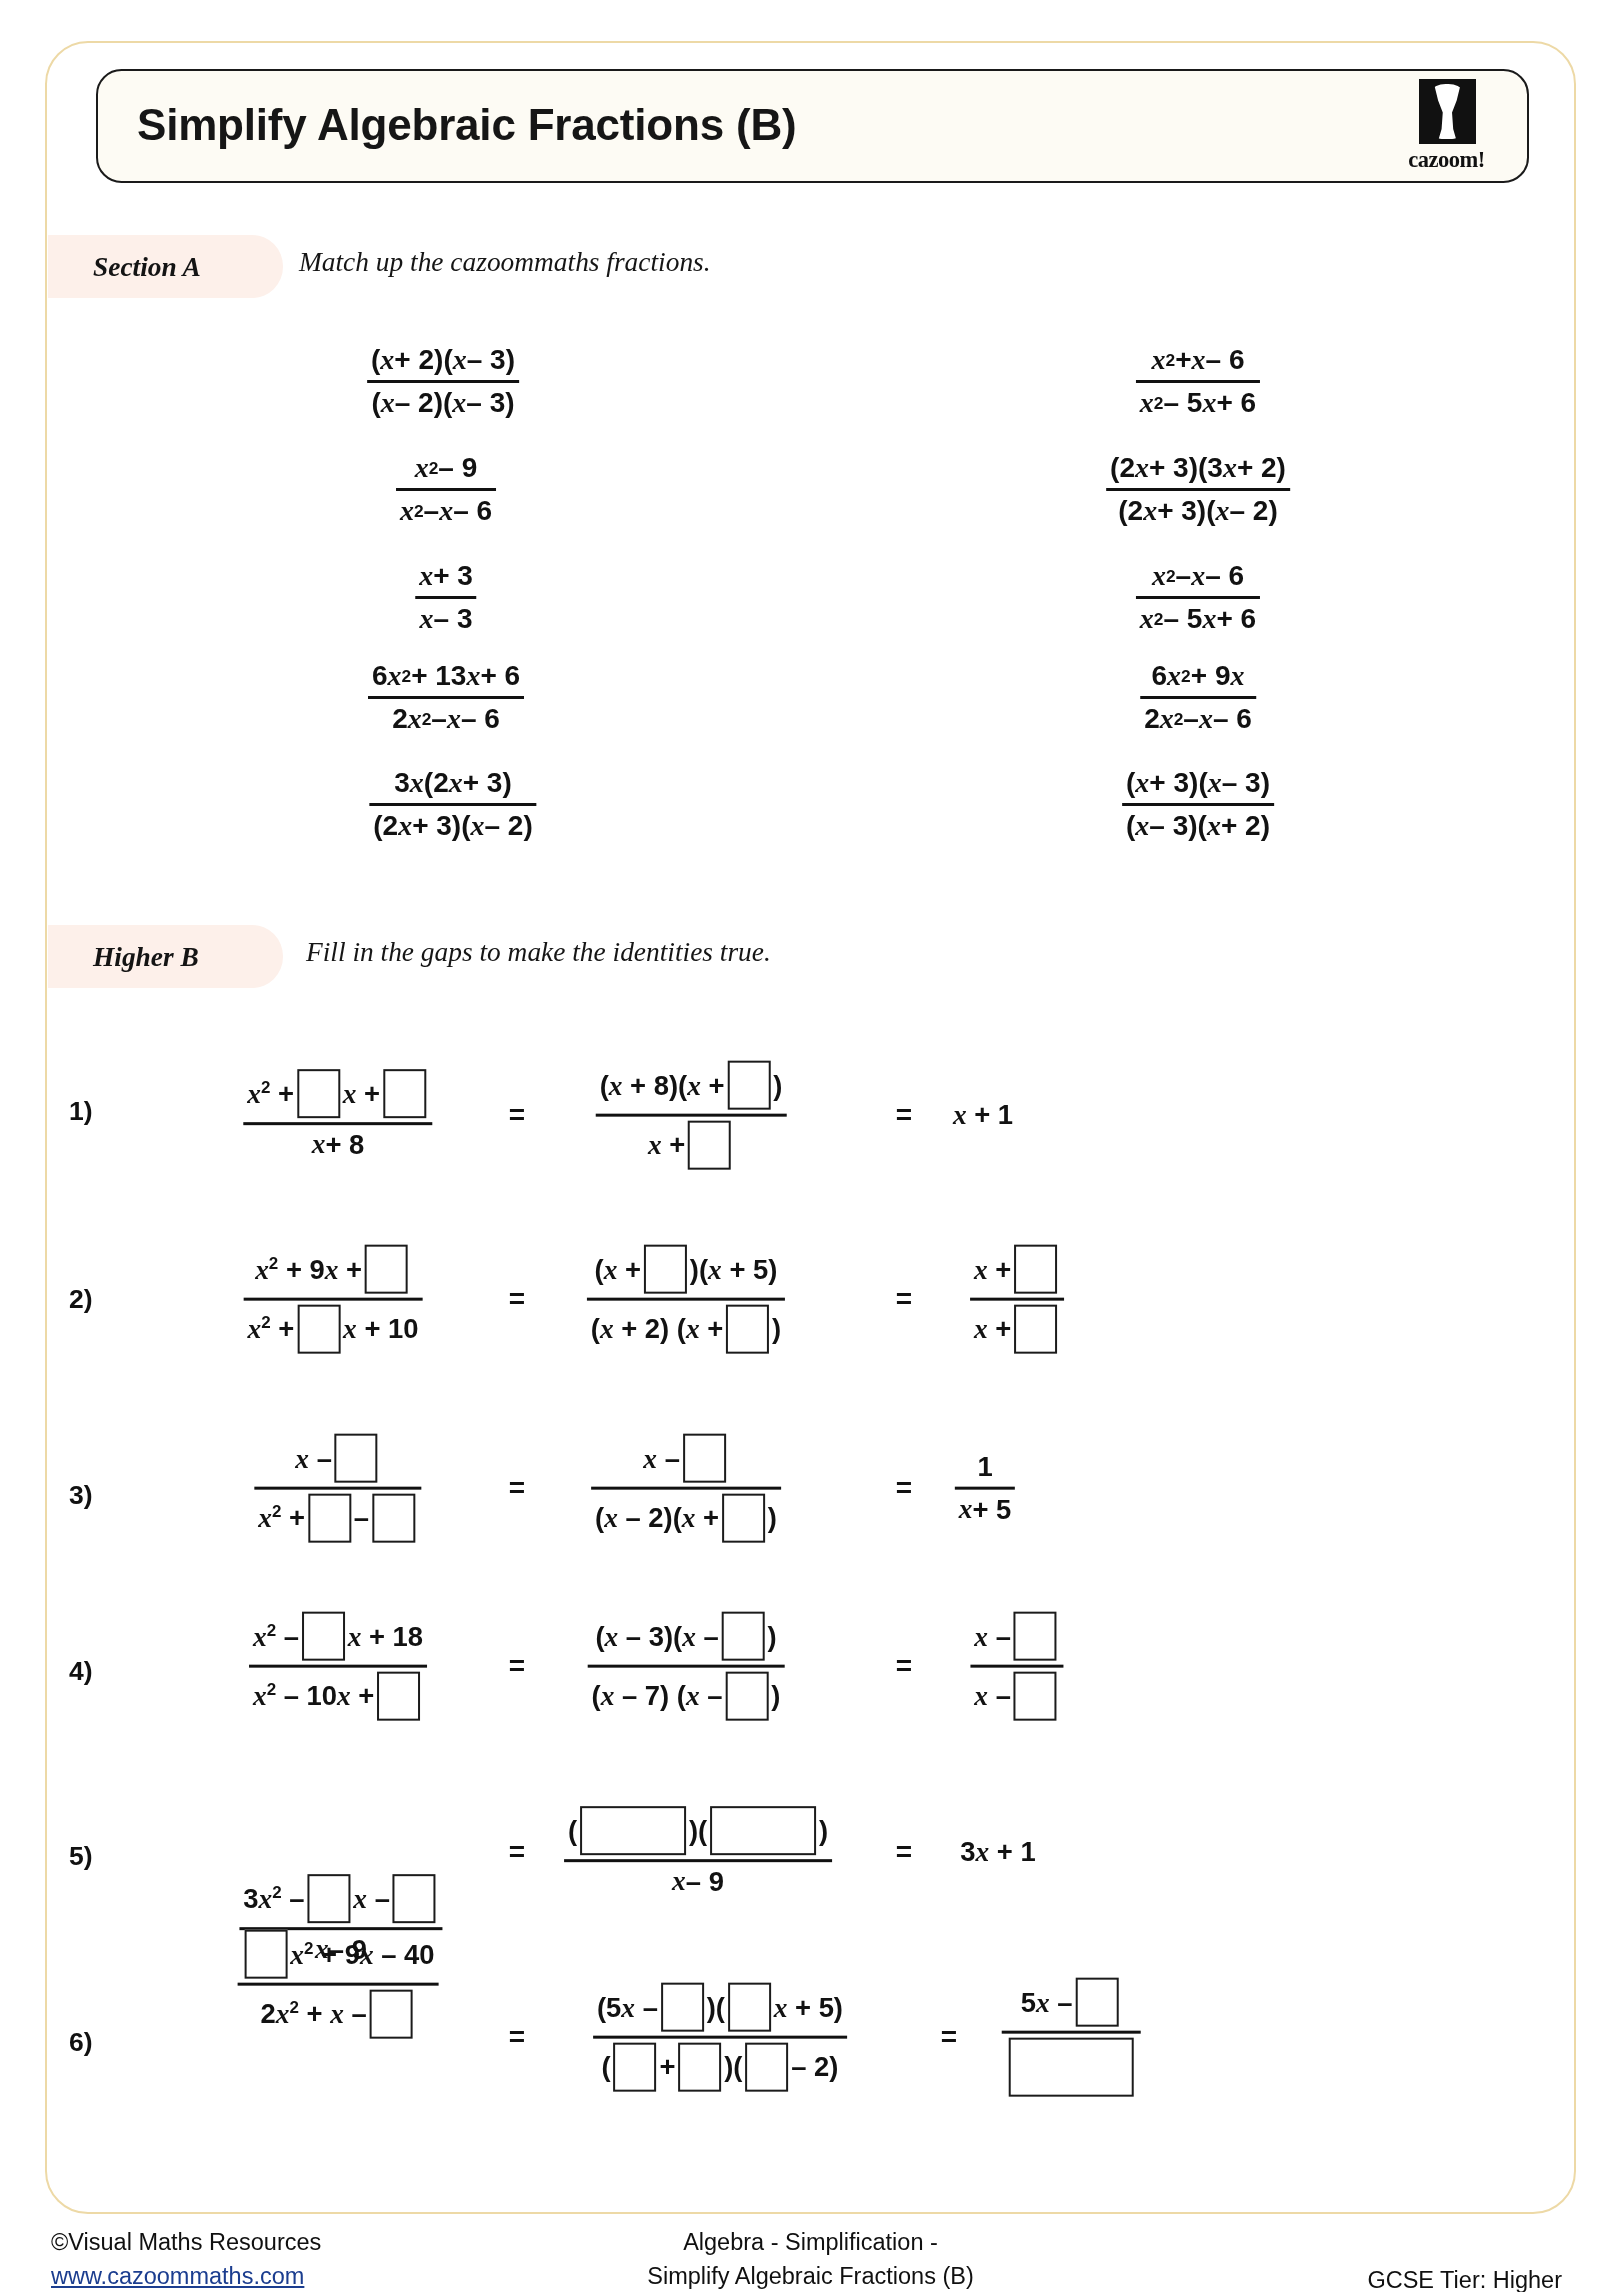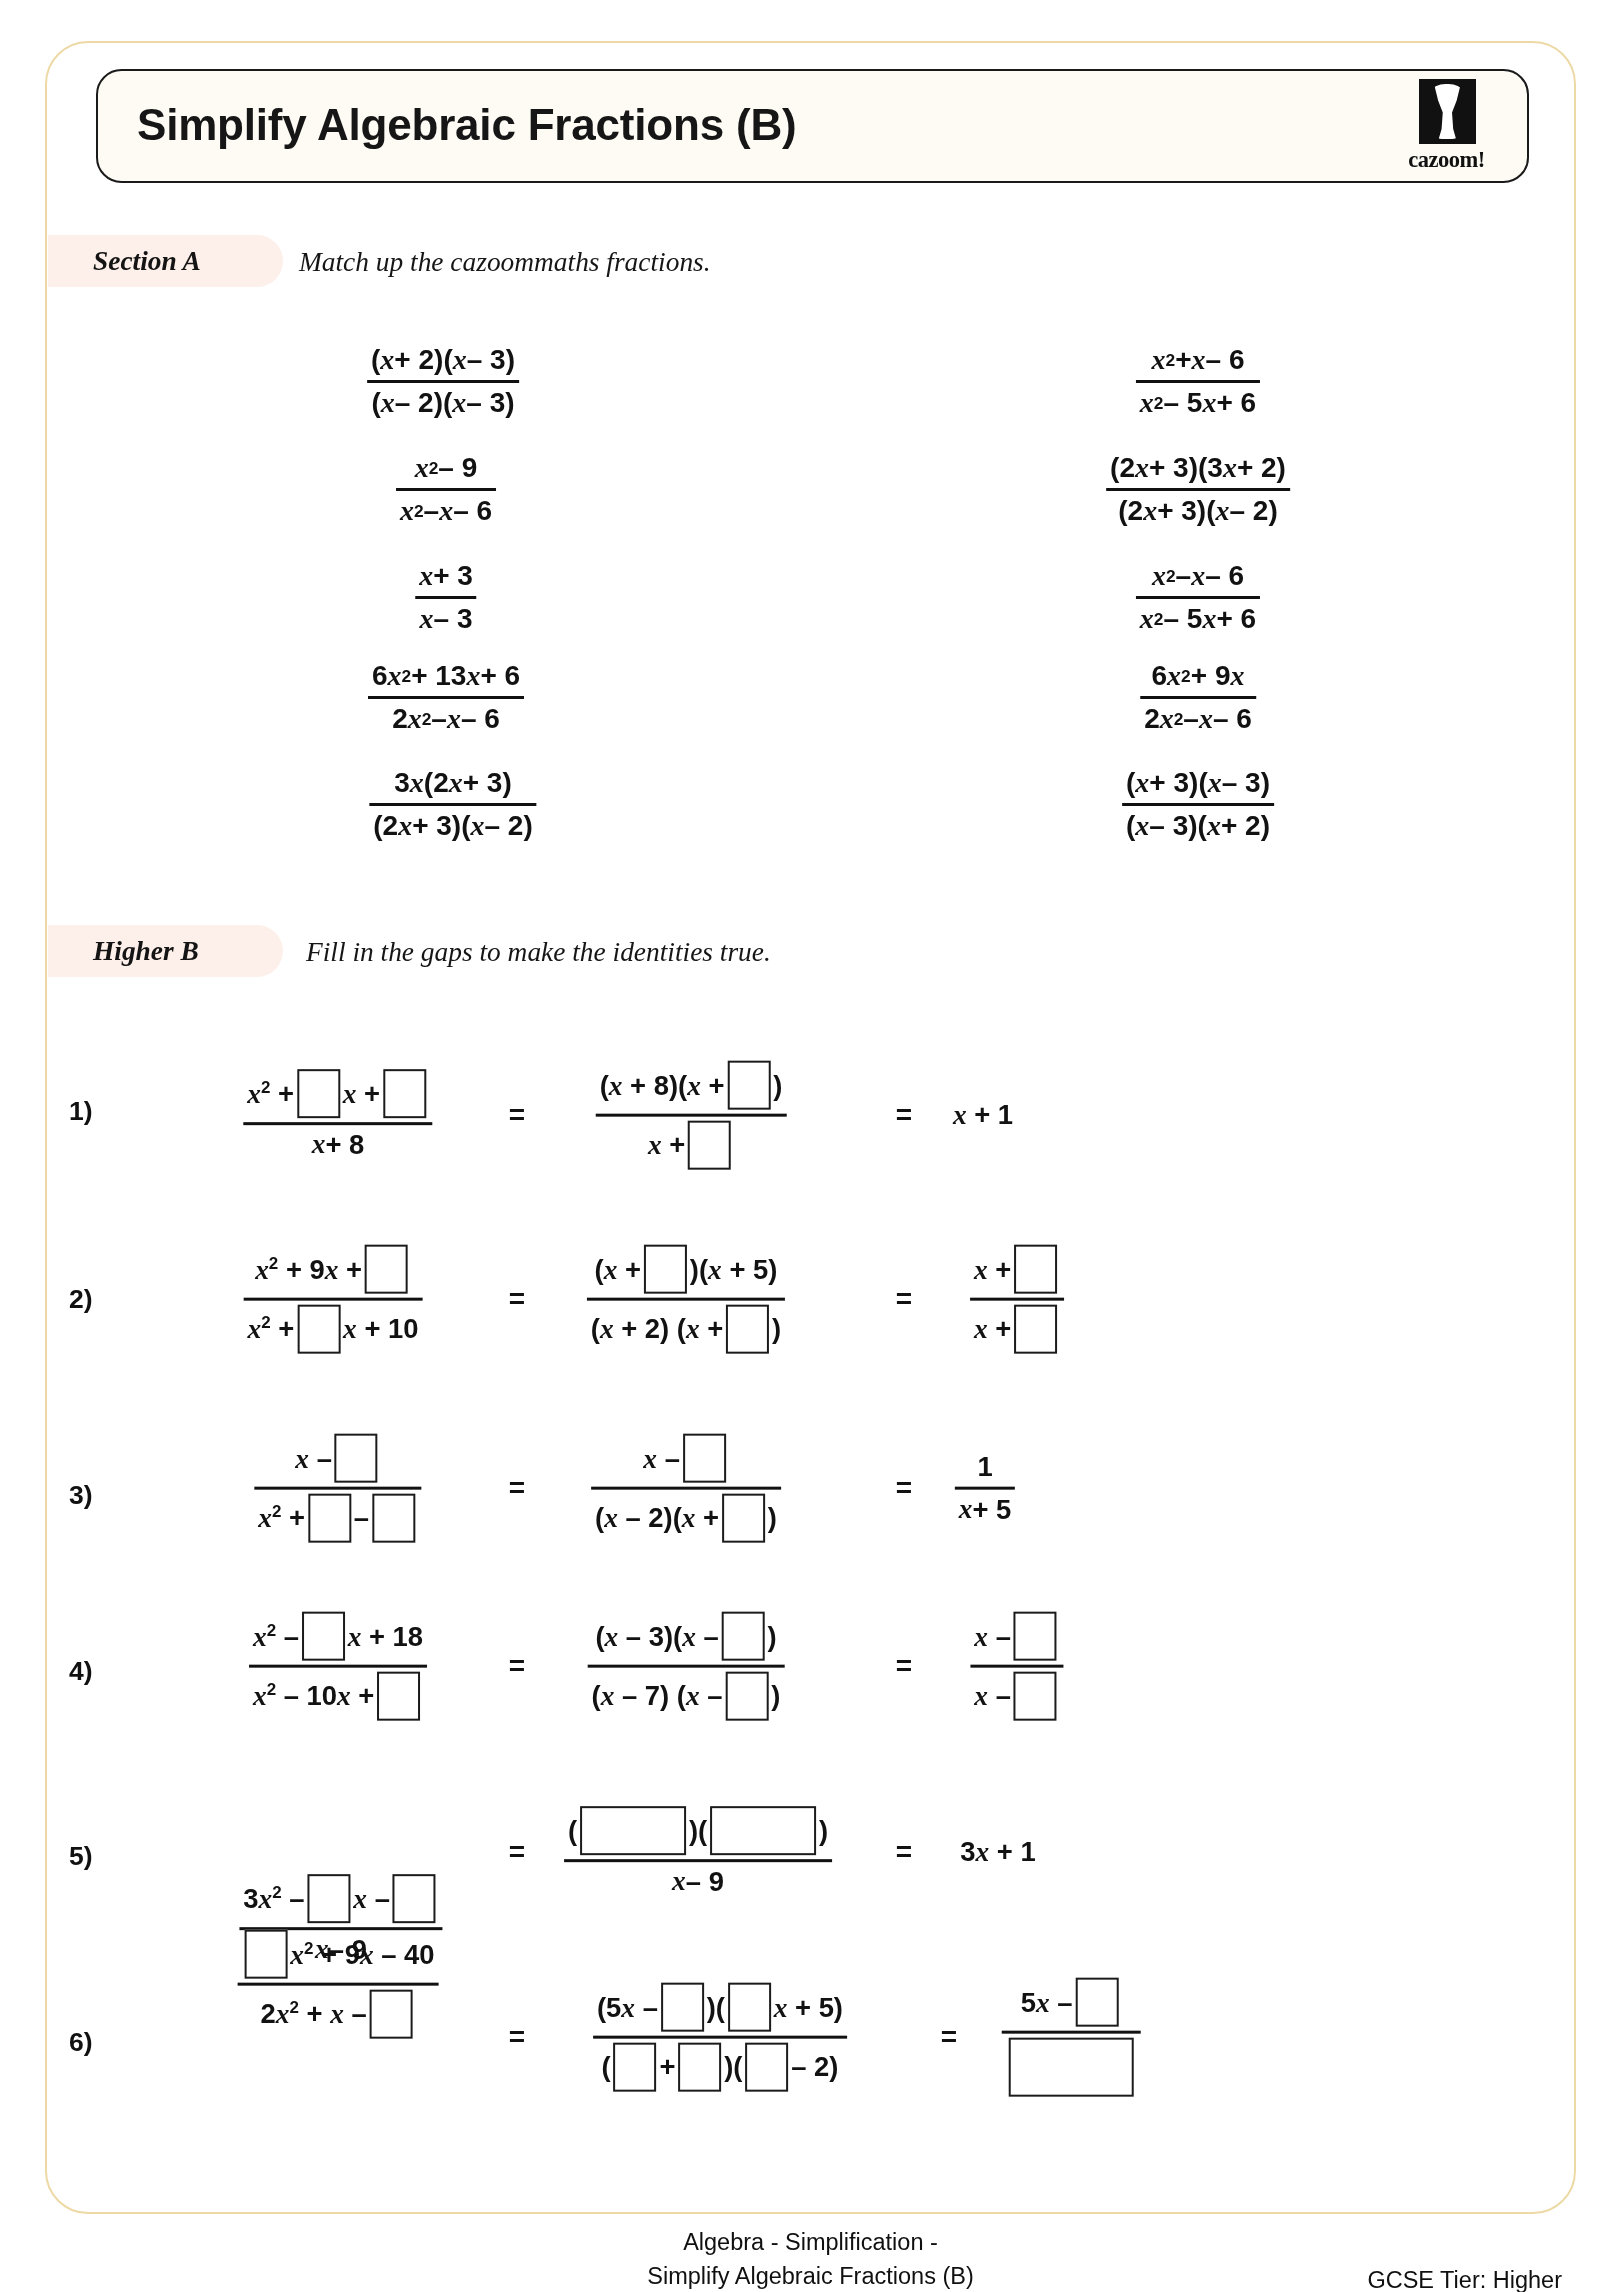--- a/index.html
+++ b/index.html
@@ -87,21 +87,21 @@
     font-family: "Liberation Serif", serif;
     font-size: 22.5px;
     font-weight: bold;
     color: #111111;
     letter-spacing: -0.5px;
   }
 
   
   .section-badge {
     position: absolute;
-    height: 52px;
+    height: 63px;
     background: #fdf0ea;
     border-radius: 0 31px 31px 0;
     left: 48px;
     width: 235px;
   }
   .section-badge .section-label {
     position: absolute;
     left: 45px;
     top: 50%;
     transform: translateY(-50%);
@@ -573,19 +573,23 @@
       <span class="box box-sm"></span>
     </span>
     <span class="bar"></span>
     <span class="den">
       <span class="box box-wide"></span>
     </span>
   </span>
 </div>
 
 <div id="footer">
+  <div id="footer-left">
+    <span>©Visual Maths Resources</span>
+    <a id="footer-url" href="#">www.cazoommaths.com</a>
+  </div>
   <div id="footer-center">
     <div>Algebra - Simplification -</div>
     <div>Simplify Algebraic Fractions (B)</div>
   </div>
   <div id="footer-right">GCSE Tier: Higher</div>
 </div>
 
 
 </body></html>

